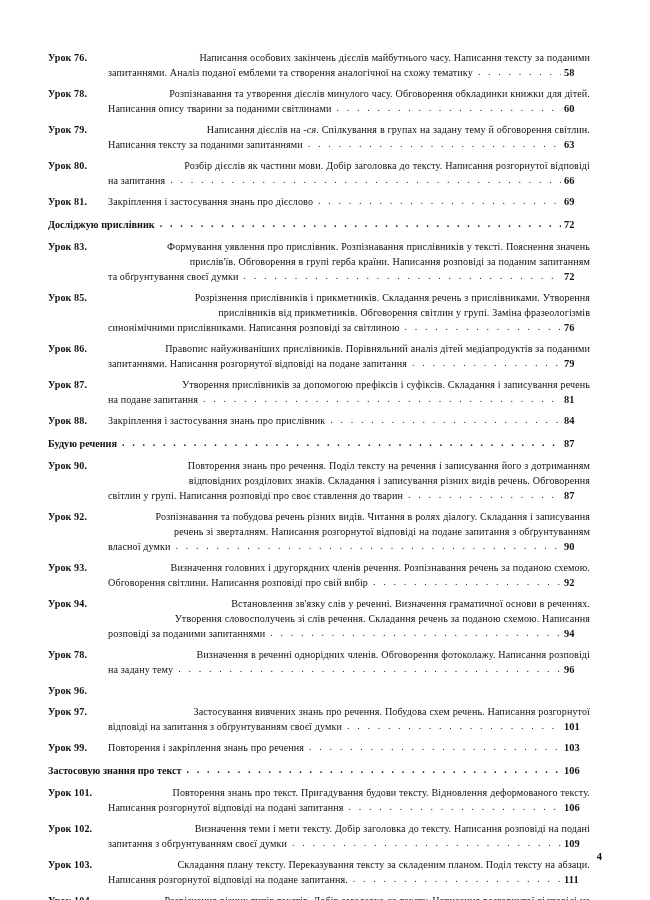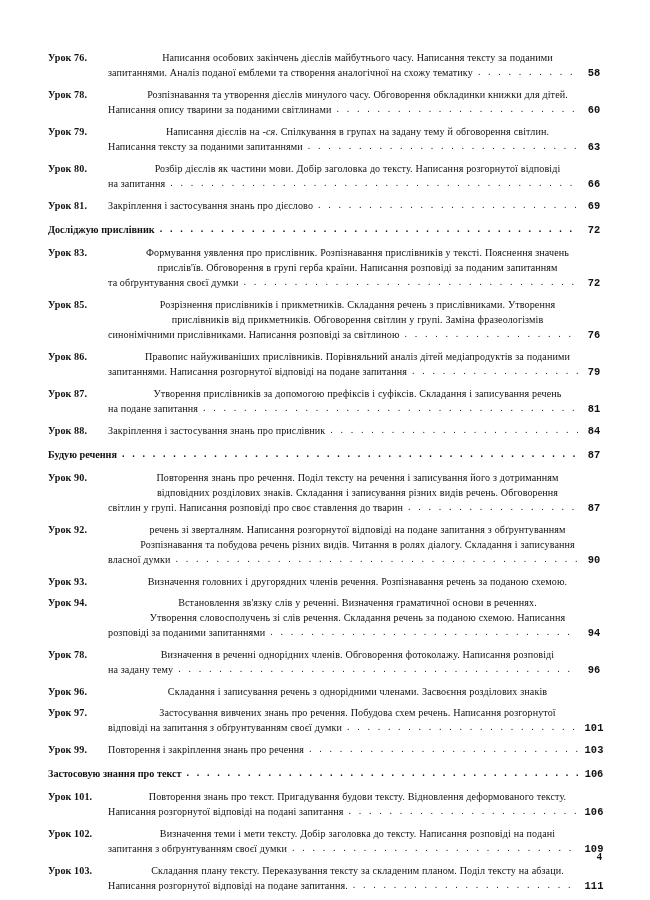--- a/index.html
+++ b/index.html
@@ -17,21 +17,21 @@
     overflow: hidden;
   }
 
   #toc-page {
     position: absolute;
     left: 0;
     top: 0;
     width: 650px;
     height: 900px;
     box-sizing: border-box;
-    padding: 50px 43px 0 48px;
+    padding: 50px 60px 0 48px;
   }
 
   .toc-list {
     display: block;
   }
 
   
   .entry {
     display: flex;
     align-items: flex-start;
@@ -53,21 +53,21 @@
   }
 
   .entry-body {
     flex: 1 1 auto;
     min-width: 0;
     position: relative;
   }
 
   .entry-text {
     display: block;
-    text-align: center;
+    text-align: right;
     word-spacing: 0.02em;
   }
 
   .entry-text .ital { font-style: italic; }
 
   
   .lastline {
     display: flex;
     align-items: baseline;
     width: 100%;
@@ -86,25 +86,24 @@
     color: #111;
     position: relative;
     top: -1px;
   }
   .leader::after {
     content: ". . . . . . . . . . . . . . . . . . . . . . . . . . . . . . . . . . . . . . . . . . . . . . . . . . . . . . . . . . . . . . . . . . . . . . . . . . . . . . . . . . . . . . . . .";
   }
   .pagenum {
     flex: 0 0 auto;
     width: 26px;
-    text-align: center;
+    text-align: left;
     font-weight: 700;
     white-space: nowrap;
     font-size: 10.4px;
-    font-family: Liberation Mono, monospace;
   }
 
   
   .section {
     display: flex;
     align-items: baseline;
     font-size: 10.2px;
     line-height: 15px;
     font-weight: 700;
     padding: 0;
@@ -268,33 +267,38 @@
           <div class="lastline">
             <span class="tail">світлин у групі. Написання розповіді про своє ставлення до тварин</span>
             <span class="leader"></span>
             <span class="pagenum">87</span>
           </div>
         </div>
       </div>
       <div class="entry">
         <div class="entry-label">Урок 92.</div>
         <div class="entry-body">
+          <div class="entry-text">Розпізнавання та побудова речень різних видів. Читання в ролях діалогу. Складання і записування</div>
           <div class="entry-text">речень зі зверталням. Написання розгорнутої відповіді на подане запитання з обґрунтуванням</div>
-          <div class="entry-text">Розпізнавання та побудова речень різних видів. Читання в ролях діалогу. Складання і записування</div>
           <div class="lastline">
             <span class="tail">власної думки</span>
             <span class="leader"></span>
             <span class="pagenum">90</span>
           </div>
         </div>
       </div>
       <div class="entry">
         <div class="entry-label">Урок 93.</div>
         <div class="entry-body">
           <div class="entry-text">Визначення головних і другорядних членів речення. Розпізнавання речень за поданою схемою.</div>
+          <div class="lastline">
+            <span class="tail">Обговорення світлини. Написання розповіді про свій вибір</span>
+            <span class="leader"></span>
+            <span class="pagenum">92</span>
+          </div>
         </div>
       </div>
       <div class="entry">
         <div class="entry-label">Урок 94.</div>
         <div class="entry-body">
           <div class="entry-text">Встановлення зв'язку слів у реченні. Визначення граматичної основи в реченнях.</div>
           <div class="entry-text">Утворення словосполучень зі слів речення. Складання речень за поданою схемою. Написання</div>
           <div class="lastline">
             <span class="tail">розповіді за поданими запитаннями</span>
             <span class="leader"></span>
@@ -309,21 +313,20 @@
           <div class="lastline">
             <span class="tail">на задану тему</span>
             <span class="leader"></span>
             <span class="pagenum">96</span>
           </div>
         </div>
       </div>
       <div class="entry">
         <div class="entry-label">Урок 96.</div>
         <div class="entry-body">
-          <div class="entry-text">Складання і записування речень з однорідними членами. Засвоєння розділових знаків</div>
         </div>
       </div>
       <div class="entry">
         <div class="entry-label">Урок 97.</div>
         <div class="entry-body">
           <div class="entry-text">Застосування вивчених знань про речення. Побудова схем речень. Написання розгорнутої</div>
           <div class="lastline">
             <span class="tail">відповіді на запитання з обґрунтуванням своєї думки</span>
             <span class="leader"></span>
             <span class="pagenum">101</span>

